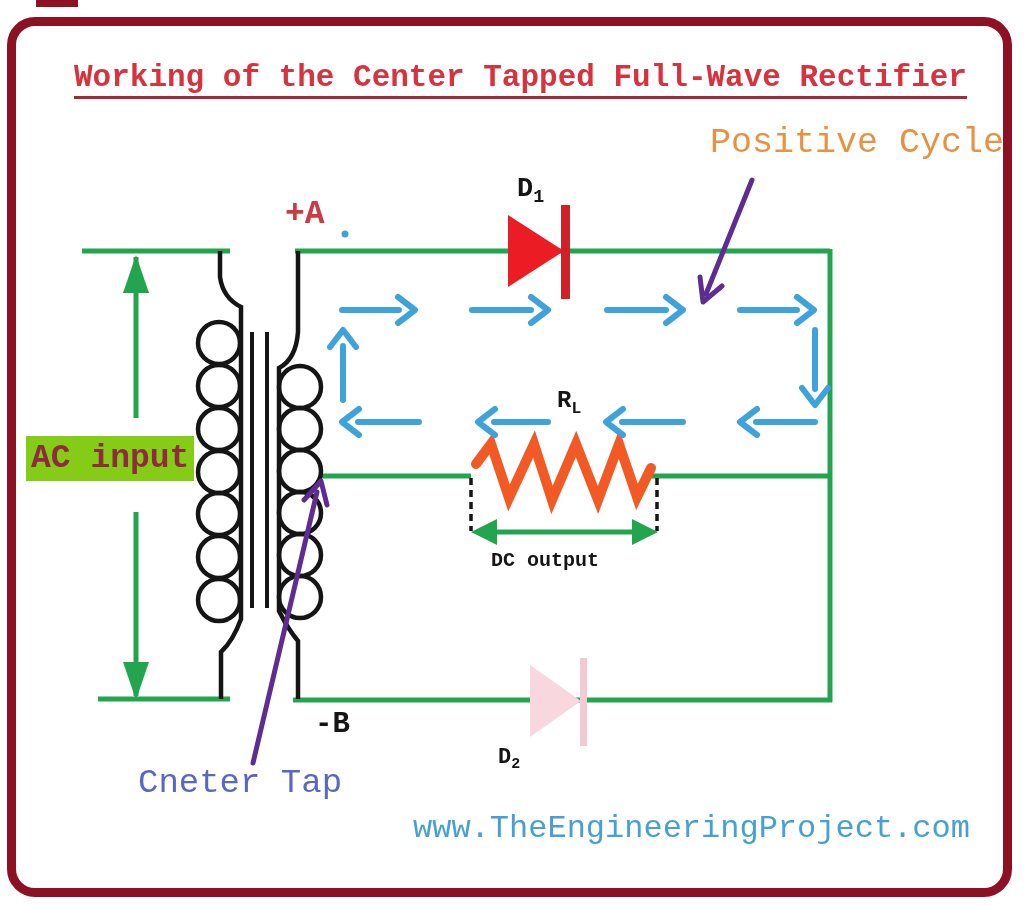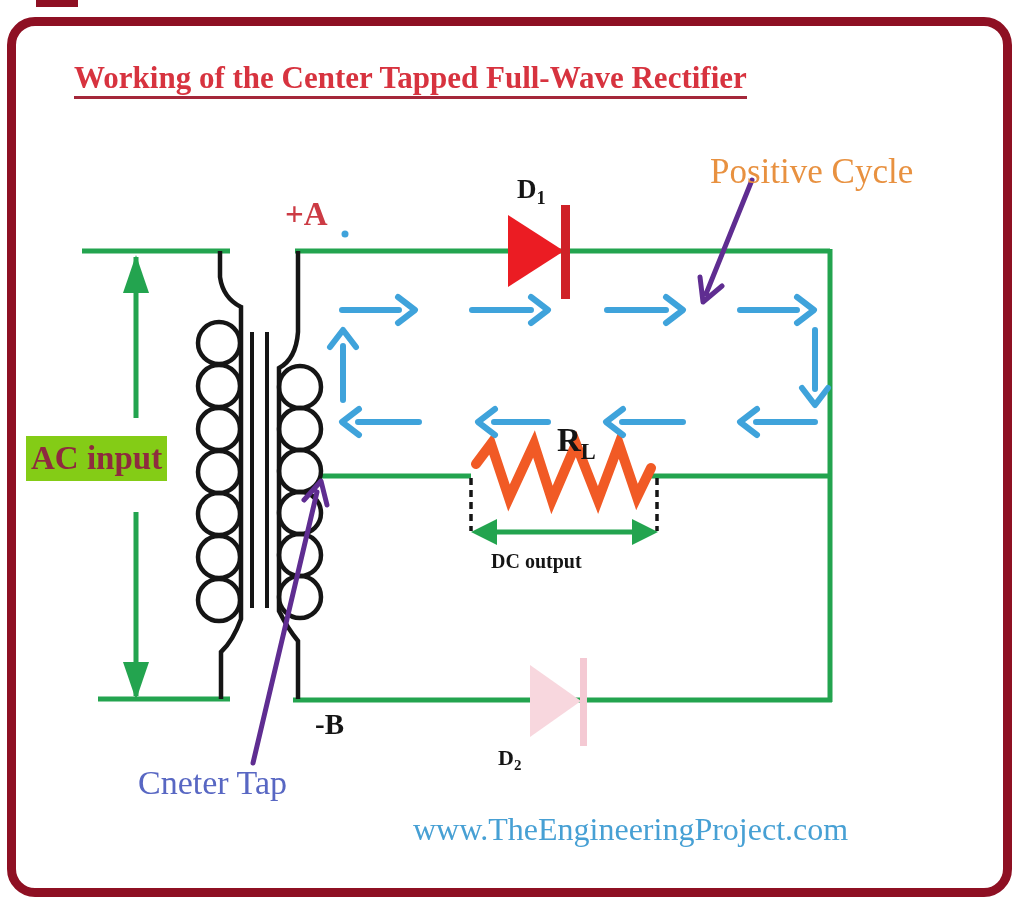--- a/index.html
+++ b/index.html
@@ -1,41 +1,41 @@
 <!DOCTYPE html>
 <html style="--border: #8E1023; --title_red: #D7333F; --title_underline: #A4273A; --orange_label: #E89140; --purple: #5F2D91; --green: #23A44F; --blue: #3FA3DB; --maroon_label: #8E2B3F; --periwinkle: #5867C3; --website_blue: #47A0D4; --diode_red: #EB1C23; --diode_red_bar: #CF2127; --diode_pink: #F8D7DE; --diode_pink_bar: #F4C9D3; --resistor_orange: #F15A25; --wire_black: #151515;"><head>
 <meta charset="utf-8">
 <style>
   html,body{margin:0;padding:0;background:#ffffff;}
   .canvas{
     position:relative;width:1024px;height:905px;overflow:hidden;
-    background:#ffffff;font-family:Liberation Serif, serif;
+    background:#ffffff;font-family:Liberation Mono, monospace;
   }
   .frame{
     position:absolute;left:7px;top:17px;width:987px;height:862px;
     border:9px solid var(--border);border-radius:28px;z-index:1;
   }
   .top-artifact{
     position:absolute;left:36px;top:0;width:42px;height:7px;
     background:var(--border);z-index:1;
   }
   svg.circuit{position:absolute;left:0;top:0;z-index:2;}
   .lbl{position:absolute;z-index:3;line-height:1;white-space:nowrap;}
   .title{
     left:74px;top:62px;font-size:31px;font-weight:bold;color:var(--title_red);
     border-bottom:3px solid var(--title_underline);padding-bottom:3px;
   }
-  .positive-cycle{left:710px;top:126px;font-size:35px;color:var(--orange_label);margin-top:28px;}
+  .positive-cycle{left:710px;top:126px;font-size:35px;color:var(--orange_label);}
   .d1{left:517px;top:176px;font-size:27px;font-weight:bold;color:var(--wire_black);}
   .plus-a{left:285px;top:198px;font-size:33px;font-weight:bold;color:#CC3B44;}
   .ac-input{
     left:26px;top:436px;font-size:33px;font-weight:bold;color:var(--maroon_label);
     background:#84cc16;padding:6px 5px;
   }
-  .rl{left:557px;top:424px;font-size:33px;font-weight:bold;color:var(--wire_black);}
+  .rl{left:557px;top:389px;font-size:24px;font-weight:bold;color:var(--wire_black);}
   .dc-output{left:491px;top:551px;font-size:20px;font-weight:bold;color:var(--wire_black);}
   .minus-b{left:315px;top:710px;font-size:29px;font-weight:bold;color:var(--wire_black);}
   .d2{left:498px;top:747px;font-size:22px;font-weight:bold;color:var(--wire_black);}
   .center-tap{left:138px;top:766px;font-size:34px;color:var(--periwinkle);}
   .website{left:413px;top:813px;font-size:32px;color:var(--website_blue);}
   sub.subsc{font-size:0.68em;font-weight:bold;}
 </style>
 </head>
 <body>
 

